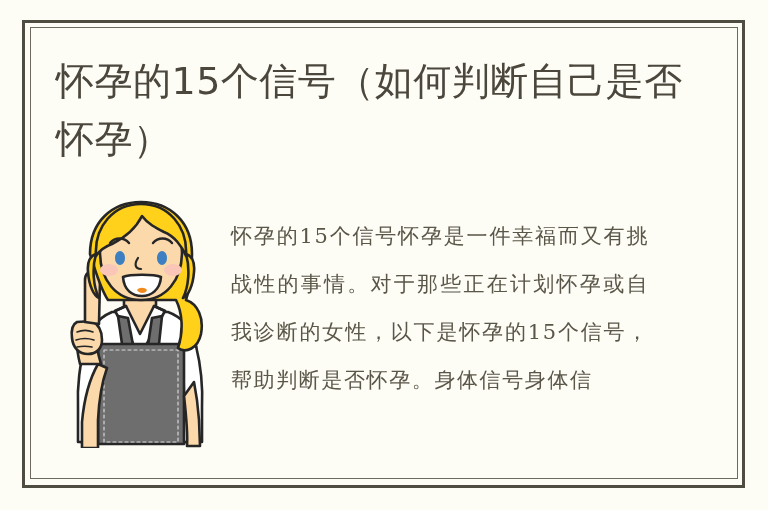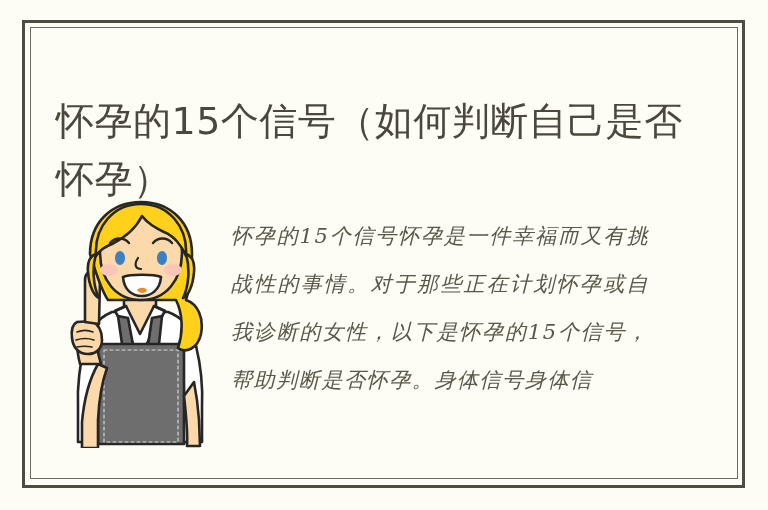--- a/index.html
+++ b/index.html
@@ -46,34 +46,32 @@
     position: absolute;
     left: 56px;
     top: 52px;
     width: 640px;
     font-size: 38px;
     line-height: 58px;
     letter-spacing: 0.5px;
     color: #4b473d;
     font-family: "DejaVu Sans", "Liberation Sans", sans-serif;
     white-space: pre-wrap;
-    margin-top: 40px;
   }
 
   
   .body-text {
     position: absolute;
     left: 231px;
     top: 212px;
     width: 418px;
     font-size: 21px;
     line-height: 48px;
     color: #5a5648;
     font-family: "DejaVu Serif", serif;
-    font-style: italic;
     letter-spacing: 1.6px;
     text-align: justify;
     text-justify: inter-character;
   }
 
   
   .illustration {
     position: absolute;
     left: 68px;
     top: 196px;

